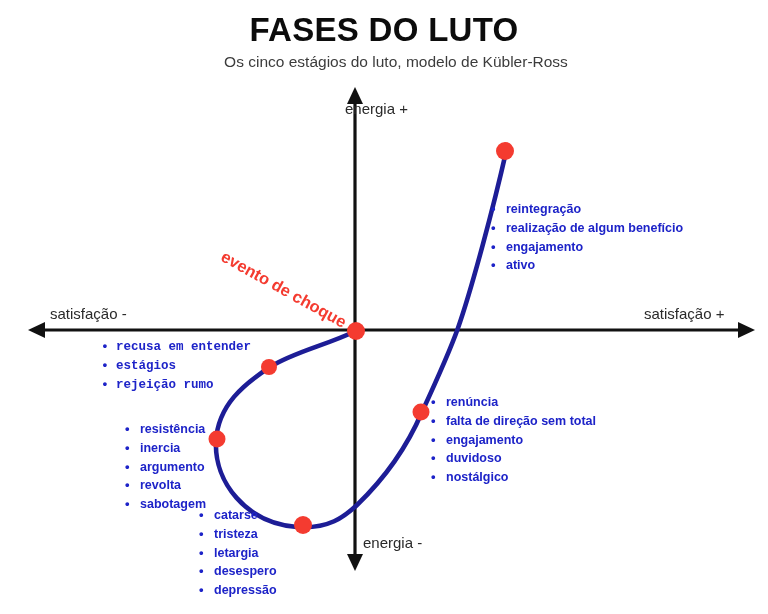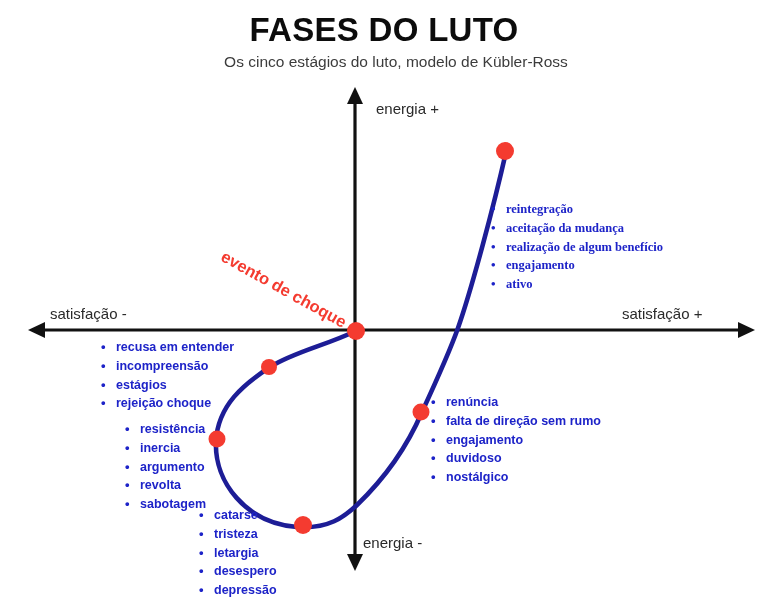--- a/index.html
+++ b/index.html
@@ -29,24 +29,24 @@
   #plot-svg { position: absolute; left: 0; top: 0; }
   .axis-line   { stroke: var(--axis); stroke-width: 3.2; }
   .arrowhead   { fill: var(--axis); }
   .curve       { stroke: var(--curve); stroke-width: 4.6; fill: none; stroke-linecap: round; }
   .dot         { fill: var(--dot); }
   .axis-label {
     position: absolute;
     font-size: 15px; color: #2a2a2a;
     white-space: nowrap;
   }
-  #label-energia-plus   { left: 376px; top: 100px; }
+  #label-energia-plus   { left: 345px; top: 100px; }
   #label-energia-minus  { left: 363px; top: 534px; }
   #label-satisfacao-neg { left: 50px;  top: 305px; }
-  #label-satisfacao-pos { left: 622px; top: 305px; }
+  #label-satisfacao-pos { left: 644px; top: 305px; }
   .shock-label {
     position: absolute;
     left: 227px; top: 247px;
     font-size: 16.5px; font-weight: bold;
     color: var(--shock_text);
     white-space: nowrap;
     transform: rotate(29deg);
     transform-origin: 0 0;
   }
   ul.stage-list {
@@ -59,25 +59,25 @@
     color: var(--list_text);
     line-height: 18.8px;
     white-space: nowrap;
   }
   ul.stage-list li::before {
     content: "\2022";
     display: inline-block;
     width: 15px;
     font-size: 13px;
   }
-  #list-denial     { left: 101px; top: 338px; }
+  #list-denial     { left: 101px; top: 338px; font-family: Liberation Mono, monospace; }
   #list-resistance { left: 125px; top: 420px; }
   #list-depression { left: 199px; top: 506px; }
   #list-bargaining { left: 431px; top: 393px; }
-  #list-acceptance { left: 491px; top: 200px; font-family: Liberation Serif, serif; }
+  #list-acceptance { left: 491px; top: 200px; }
 </style>
 </head>
 <body>
 
 <div id="canvas">
 
   <div class="title">FASES DO LUTO</div>
   <div class="subtitle">Os cinco estágios do luto, modelo de Kübler-Ross</div>
 
   <svg id="plot-svg" width="768" height="614" viewBox="0 0 768 614">
@@ -109,46 +109,44 @@
 
   <div class="axis-label" id="label-energia-plus">energia +</div>
   <div class="axis-label" id="label-energia-minus">energia -</div>
   <div class="axis-label" id="label-satisfacao-neg">satisfação -</div>
   <div class="axis-label" id="label-satisfacao-pos">satisfação +</div>
 
   <div class="shock-label">evento de choque</div>
 
   <ul class="stage-list" id="list-denial">
       <li>recusa em entender</li>
-      <li>incompreensão</li>
       <li>estágios</li>
-      <li>rejeição choque</li>
+      <li>rejeição rumo</li>
     </ul>
   <ul class="stage-list" id="list-resistance">
       <li>resistência</li>
       <li>inercia</li>
       <li>argumento</li>
       <li>revolta</li>
       <li>sabotagem</li>
     </ul>
   <ul class="stage-list" id="list-depression">
       <li>catarse</li>
       <li>tristeza</li>
       <li>letargia</li>
       <li>desespero</li>
       <li>depressão</li>
     </ul>
   <ul class="stage-list" id="list-bargaining">
       <li>renúncia</li>
-      <li>falta de direção sem rumo</li>
+      <li>falta de direção sem total</li>
       <li>engajamento</li>
       <li>duvidoso</li>
       <li>nostálgico</li>
     </ul>
   <ul class="stage-list" id="list-acceptance">
       <li>reintegração</li>
-      <li>aceitação da mudança</li>
       <li>realização de algum benefício</li>
       <li>engajamento</li>
       <li>ativo</li>
     </ul>
 
 </div>
 
 </body></html>

